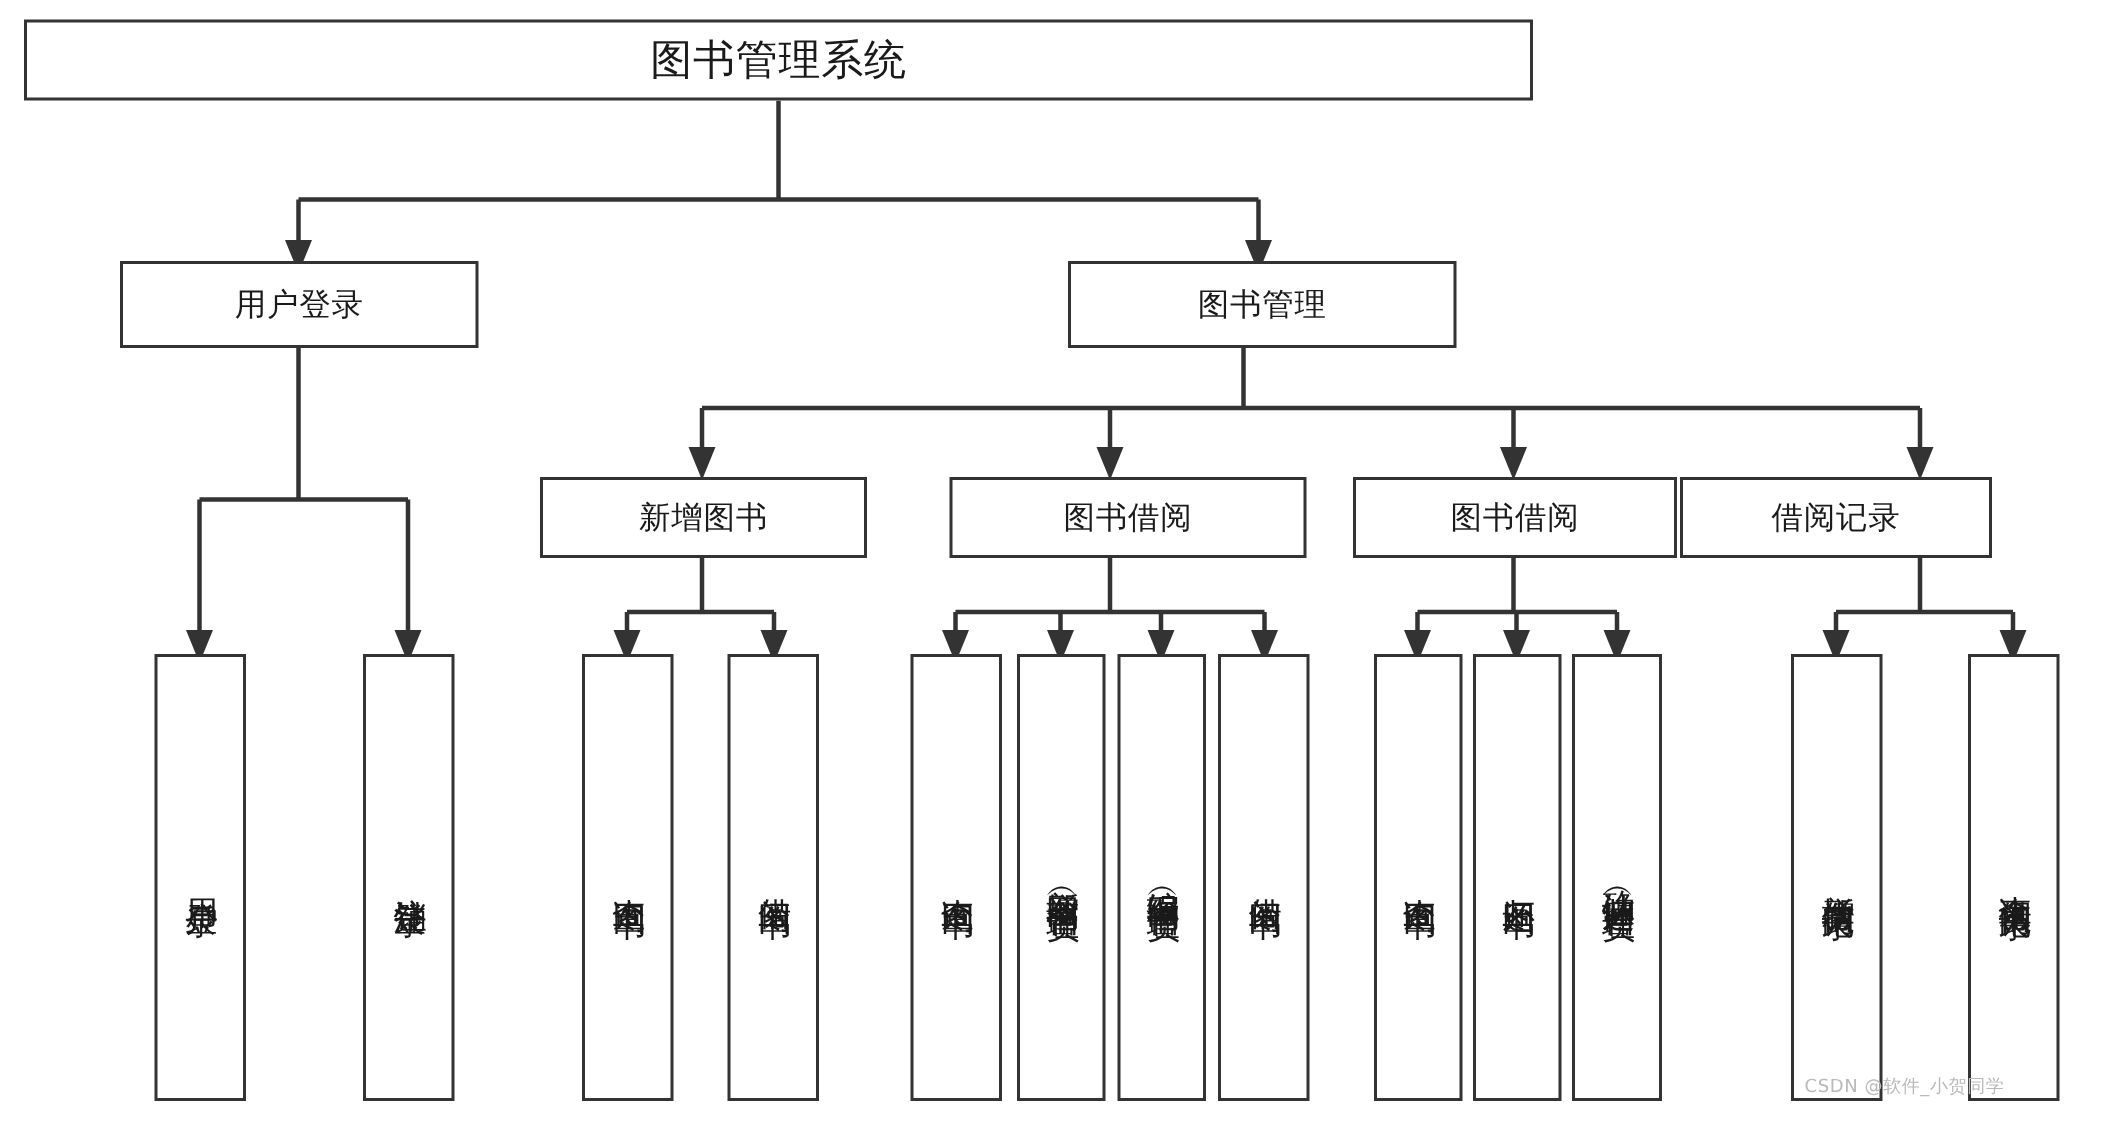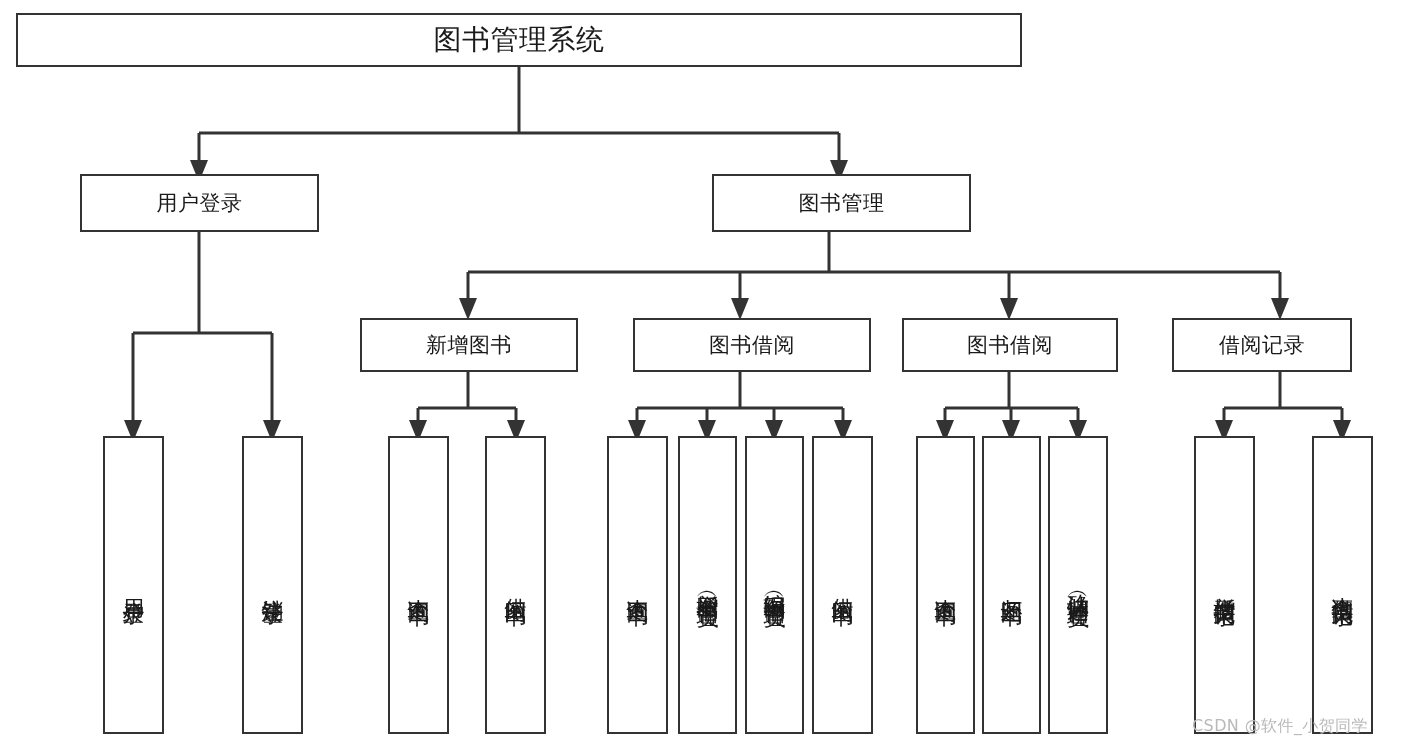--- a/index.html
+++ b/index.html
@@ -59,23 +59,24 @@
     writing-mode: vertical-rl;
     text-orientation: upright;
     font-size: 22px;
     line-height: 1.0;
     letter-spacing: 2px;
     white-space: nowrap;
   }
   .watermark {
     position: absolute;
     color: #b9b9b9;
-    font-size: 16px;
+    font-size: 12px;
     white-space: nowrap;
     letter-spacing: 0.4px;
+    margin-left: 11px;
   }
 </style>
 </head>
 <body>
 
 <div id="diagram-root">
 
   <svg class="edges" viewBox="0 0 1405 747" xmlns="http://www.w3.org/2000/svg">
     <defs>
       <marker id="arrow" markerWidth="10" markerHeight="12" refX="1" refY="6" orient="auto" markerUnits="userSpaceOnUse">
@@ -180,21 +181,21 @@
   </div>
 
   <div class="node h" style="left:633px; top:318px; width:238px; height:54px;">
     <span class="label">图书借阅</span>
   </div>
 
   <div class="node h" style="left:902px; top:318px; width:216px; height:54px;">
     <span class="label">图书借阅</span>
   </div>
 
-  <div class="node h" style="left:1172px; top:318px; width:180px; height:54px;">
+  <div class="node h" style="left:1120px; top:318px; width:208px; height:54px;">
     <span class="label">借阅记录</span>
   </div>
 
   <div class="node v" style="left:103px; top:436px; width:61px; height:298px;">
     <span class="label">用户登录</span>
   </div>
   <div class="node v" style="left:242px; top:436px; width:61px; height:298px;">
     <span class="label">注销登录</span>
   </div>
 

